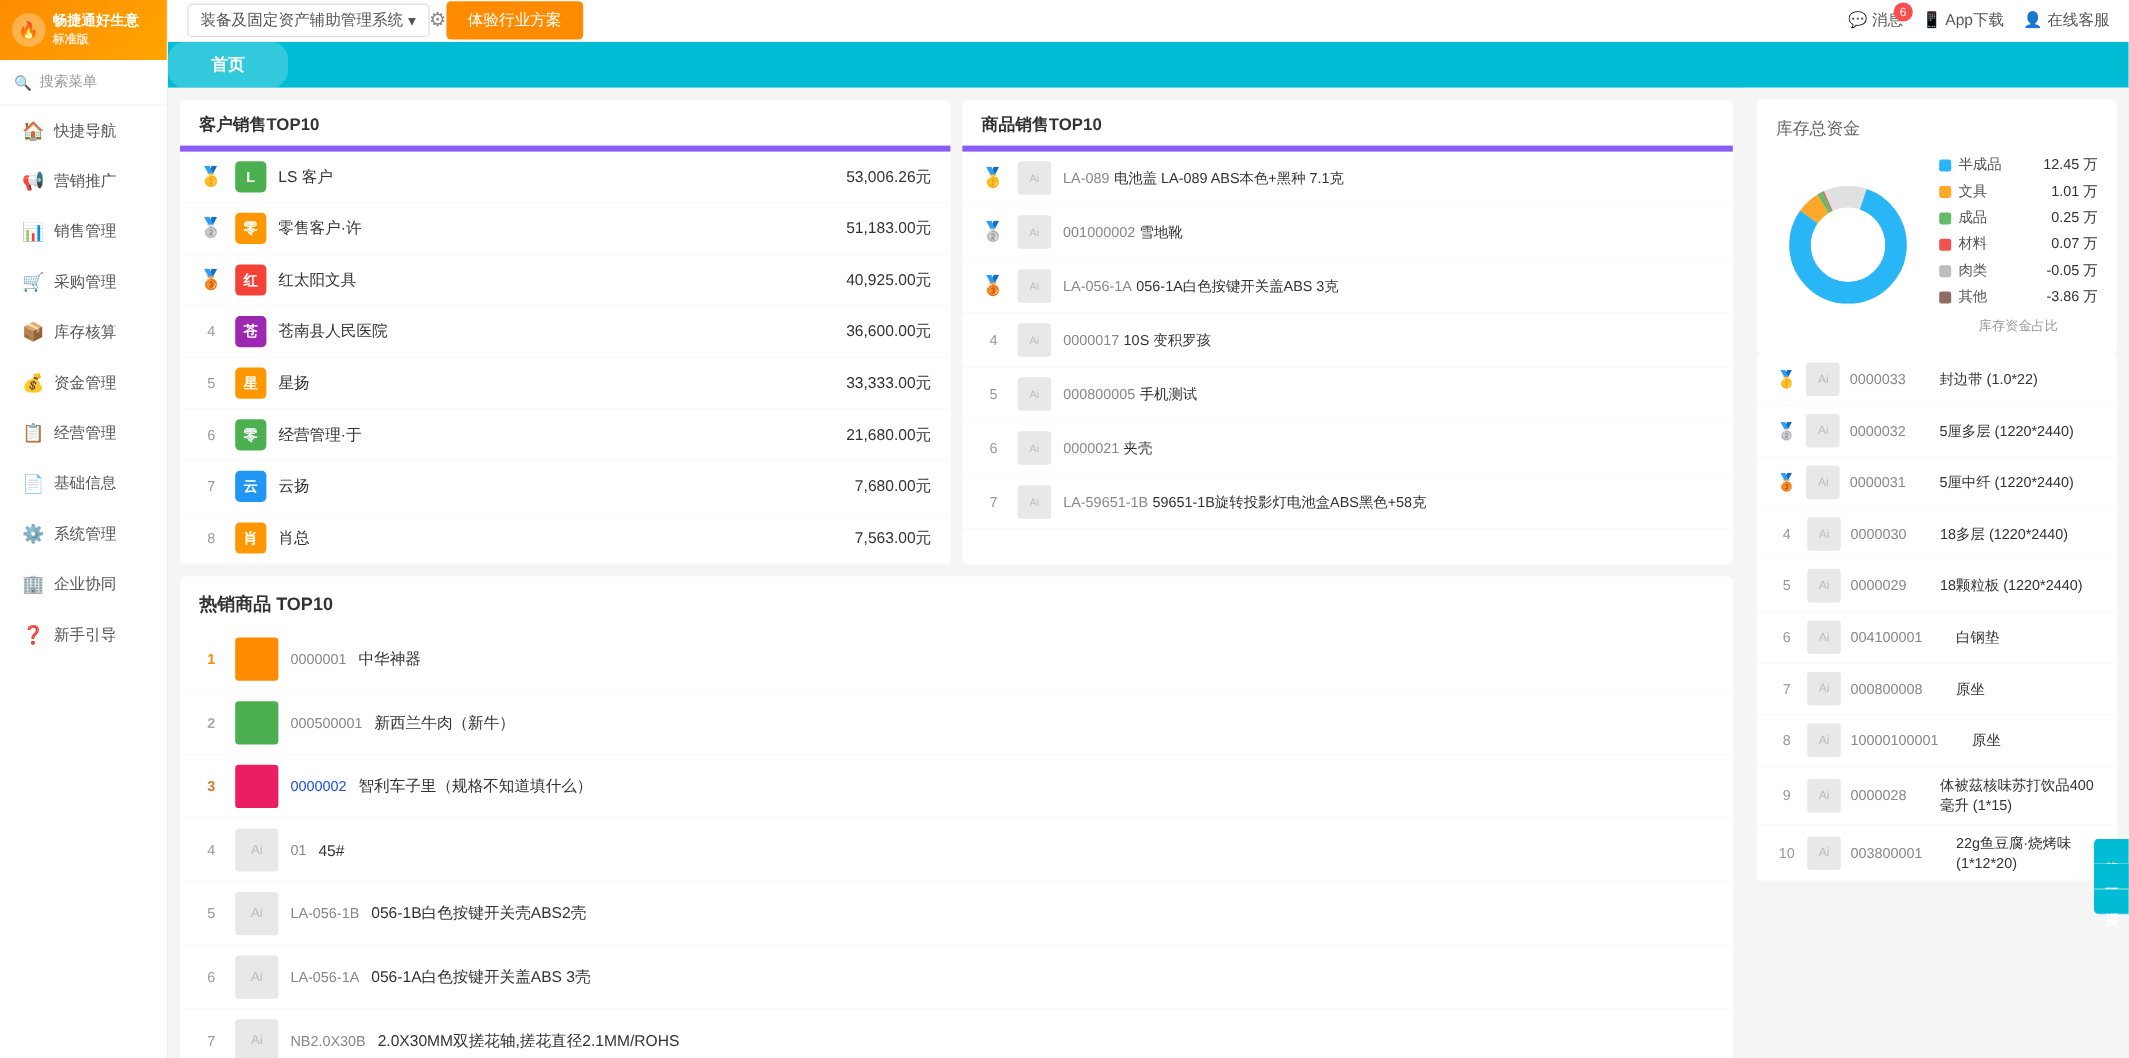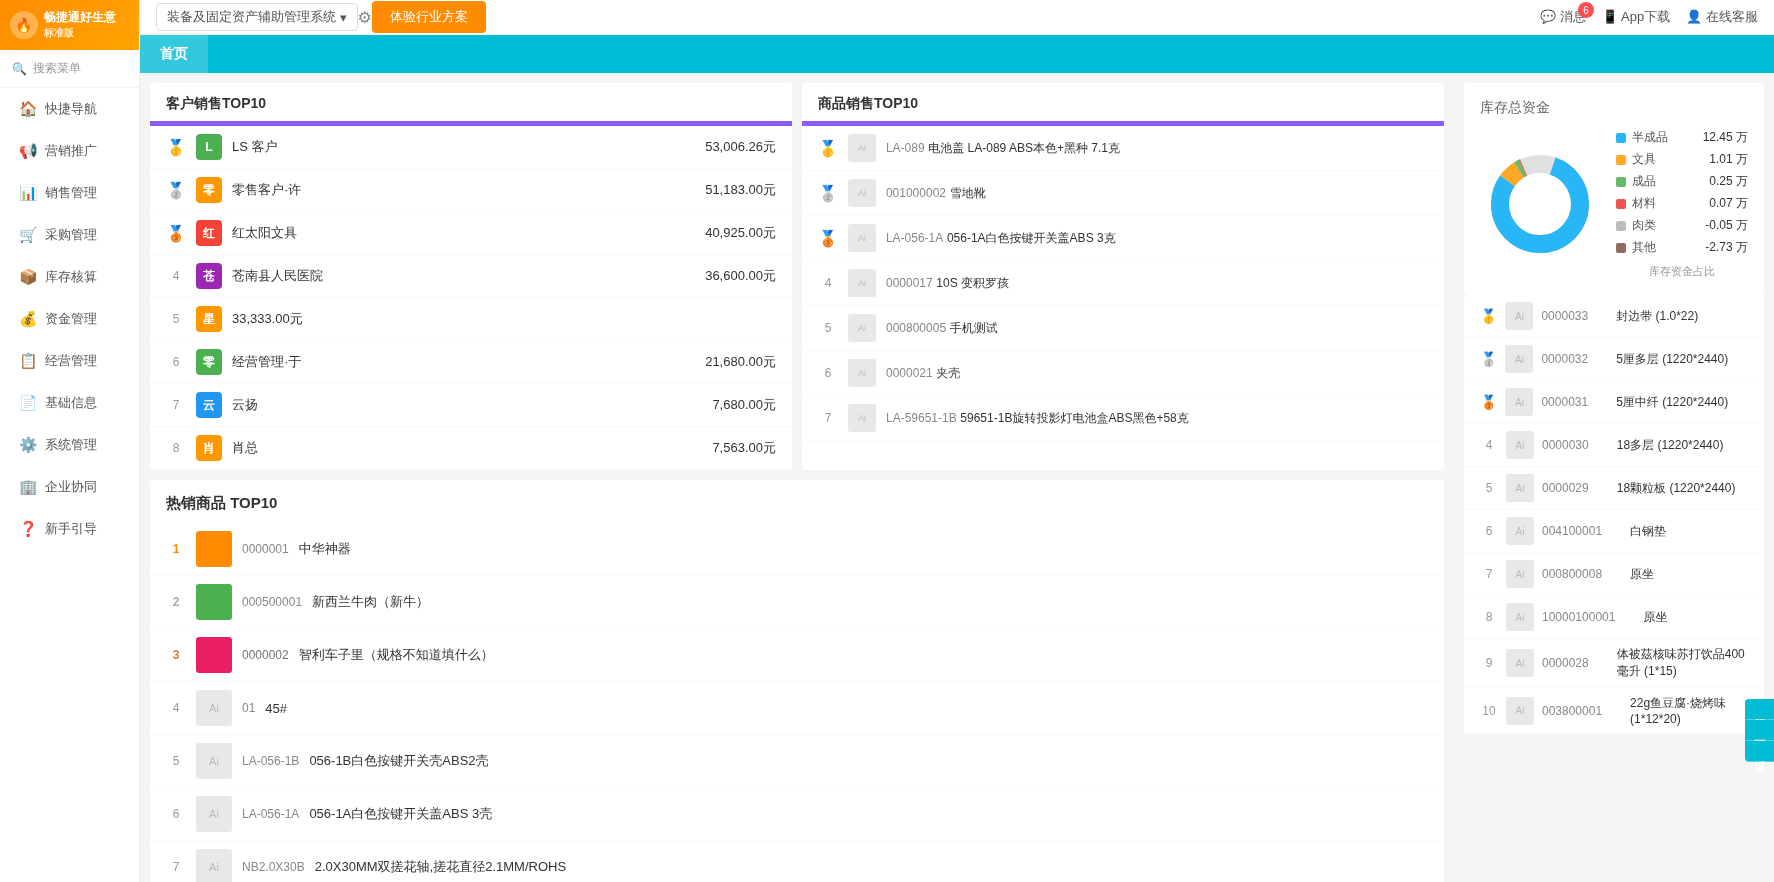--- a/index.html
+++ b/index.html
@@ -127,24 +127,25 @@
     
     
     .page-nav {
       background: #00bcd4;
       padding: 0;
       display: flex;
       align-items: center;
       flex-shrink: 0;
     }
     .page-nav-item {
-      padding: 10px 20px;
+      padding: 10px 36px;
       color: rgba(255,255,255,0.8);
       font-size: 14px;
       cursor: pointer;
+      border-radius: 14px;
     }
     .page-nav-item.active {
       background: rgba(255,255,255,0.2);
       color: white;
       font-weight: bold;
     }
     
     
     .content-area {
       flex: 1;
@@ -460,20 +461,21 @@
   </div>
               <div class="rank-row">
     <span class="rank-num">4</span>
     <div class="rank-avatar" style="background:#9c27b0">苍</div>
     <span class="rank-name">苍南县人民医院</span>
     <span class="rank-amount">36,600.00元</span>
   </div>
               <div class="rank-row">
     <span class="rank-num">5</span>
     <div class="rank-avatar" style="background:#ff9800">星</div>
+    <span class="rank-name">星扬</span>
     <span class="rank-amount">33,333.00元</span>
   </div>
               <div class="rank-row">
     <span class="rank-num">6</span>
     <div class="rank-avatar" style="background:#4caf50">零</div>
     <span class="rank-name">经营管理·于</span>
     <span class="rank-amount">21,680.00元</span>
   </div>
               <div class="rank-row">
     <span class="rank-num">7</span>
@@ -545,21 +547,21 @@
   </div>
             <div class="product-row">
     <span class="product-rank top2">2</span>
     <div class="product-img" style="background:#4caf50"></div>
     <span style="color:#888;font-size:12px">000500001</span>
     <span style="color:#333;font-size:13px">新西兰牛肉（新牛）</span>
   </div>
             <div class="product-row">
     <span class="product-rank top3">3</span>
     <div class="product-img" style="background:#e91e63"></div>
-    <span style="color:#737373;font-size:12px">0000002</span>
+    <span style="color:#1d4ed8;font-size:12px">0000002</span>
     <span style="color:#333;font-size:13px">智利车子里（规格不知道填什么）</span>
   </div>
             <div class="product-row">
     <span class="product-rank ">4</span>
     <div class="product-img-placeholder">Ai</div>
     <span style="color:#888;font-size:12px">01</span>
     <span style="color:#333;font-size:13px">45#</span>
   </div>
             <div class="product-row">
     <span class="product-rank ">5</span>
@@ -625,21 +627,21 @@
     <span class="legend-value">0.07 万</span>
   </div>
                 <div class="legend-item">
     <span class="legend-dot" style="background:#bdbdbd"></span>
     <span class="legend-label">肉类</span>
     <span class="legend-value">-0.05 万</span>
   </div>
                 <div class="legend-item">
     <span class="legend-dot" style="background:#8d6e63"></span>
     <span class="legend-label">其他</span>
-    <span class="legend-value">-2.73 万</span>
+    <span class="legend-value">-3.86 万</span>
   </div>
               </div>
             <div class="inv-subtitle">库存资金占比</div>
           </div>
         </div>
       </div>
 
       <div class="new-prod-card">
         <div id="new-prod-rows">
             <div class="new-prod-row">

